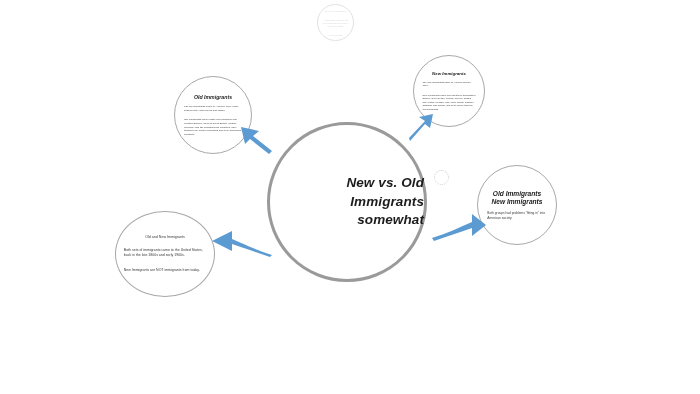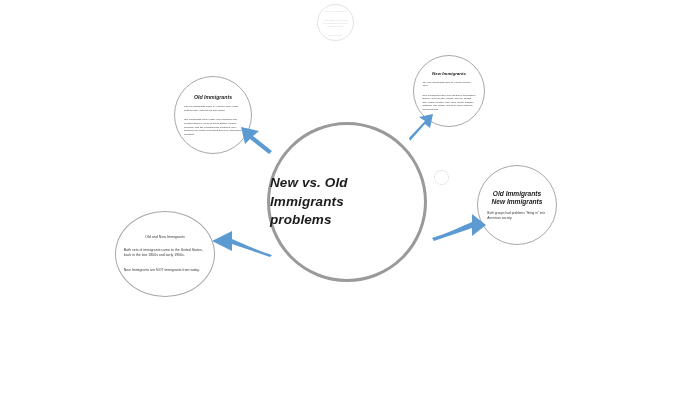--- a/index.html
+++ b/index.html
@@ -44,27 +44,28 @@
     top: 122px;
     width: 160px;
     height: 160px;
   }
   #main-title {
     position: absolute;
     left: 0;
     right: 0;
     top: 50%;
     transform: translateY(-50%);
-    text-align: left;
+    text-align: right;
     font-style: italic;
     font-weight: bold;
     font-size: 13.5px;
     line-height: 1.38;
     color: #1c1c1c;
     letter-spacing: 0.1px;
+    padding-left: 44px;
   }
   #main-title span { display: block; }
 
   
   .node-body {
     position: absolute;
     left: 12%;
     right: 12%;
     top: 50%;
     transform: translateY(-50%);
@@ -188,21 +189,21 @@
       <div class="node-para">New vs. Old Immigration</div>
       <div class="node-para">A comparison of the old and new immigrants who came to the United States</div>
       <div class="node-para">by the students</div>
     </div>
   </div>
 
   <div class="circle circle-main" id="main-circle">
     <div id="main-title">
       <span>New vs. Old</span>
       <span>Immigrants</span>
-      <span>problems</span>
+      <span>somewhat</span>
     </div>
   </div>
 
   <div class="circle circle-node" id="node-old-immigrants">
     <div class="node-body">
       <div class="node-heading">Old Immigrants</div>
       <div class="node-para">The old immigrants came to America. They came between the years 1840s and 1880s.</div>
       <div class="node-para">Old Immigrants came mostly from Northern and Western Europe, such as Great Britain, Ireland, Germany and the Scandinavian countries. They tended to be mostly Protestant and were somewhat wealthier.</div>
     </div>
   </div>

